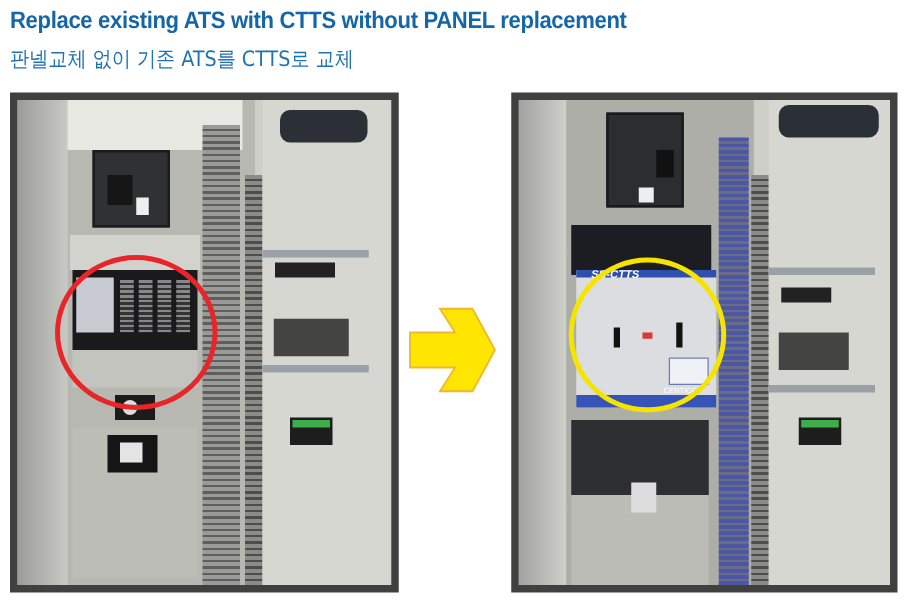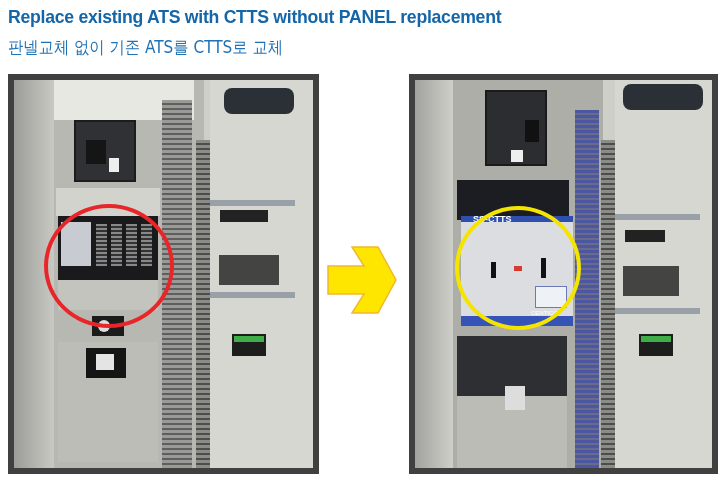--- a/index.html
+++ b/index.html
@@ -95,21 +95,21 @@
     <div class="blk" style="left:0;top:0;width:38px;height:388px;background:linear-gradient(90deg,#a2a29e,#cfcfca);"></div>
     <div class="blk" style="left:38px;top:0;width:150px;height:388px;background:#aeaea8;"></div>
 
     <div class="blk" style="left:70px;top:10px;width:62px;height:76px;background:#2b2d30;border:2px solid #1a1a1a;"></div>
     <div class="blk" style="left:110px;top:40px;width:14px;height:22px;background:#111;"></div>
     <div class="blk" style="left:96px;top:70px;width:12px;height:12px;background:#eee;"></div>
 
     <div class="blk" style="left:42px;top:100px;width:112px;height:40px;background:#1c1d22;"></div>
 
     <div class="blk" style="left:46px;top:136px;width:112px;height:110px;background:#dcdde0;border-top:6px solid #2f4fae;border-bottom:10px solid #3654b8;"></div>
-    <div class="blk" style="left:58px;top:134px;font-size:9px;font-weight:bold;color:#ffffff;">SS-CTTS</div>
+    <div class="blk" style="left:58px;top:134px;font-size:9px;font-style:italic;font-weight:bold;color:#ffffff;">SS-CTTS</div>
     <div class="blk" style="left:116px;top:230px;font-size:6px;color:#ffffff;">CENTICO</div>
     <div class="blk" style="left:76px;top:182px;width:5px;height:16px;background:#111;"></div>
     <div class="blk" style="left:126px;top:178px;width:5px;height:20px;background:#111;"></div>
     <div class="blk" style="left:99px;top:186px;width:8px;height:5px;background:#d73a30;"></div>
     <div class="blk" style="left:120px;top:206px;width:32px;height:22px;background:#eef1f6;border:1px solid #6a7ab8;"></div>
 
     <div class="blk" style="left:42px;top:256px;width:110px;height:60px;background:#2e2f33;"></div>
     <div class="blk" style="left:42px;top:316px;width:110px;height:72px;background:#bcbcb6;"></div>
     <div class="blk" style="left:90px;top:306px;width:20px;height:24px;background:#ddd;"></div>
 

